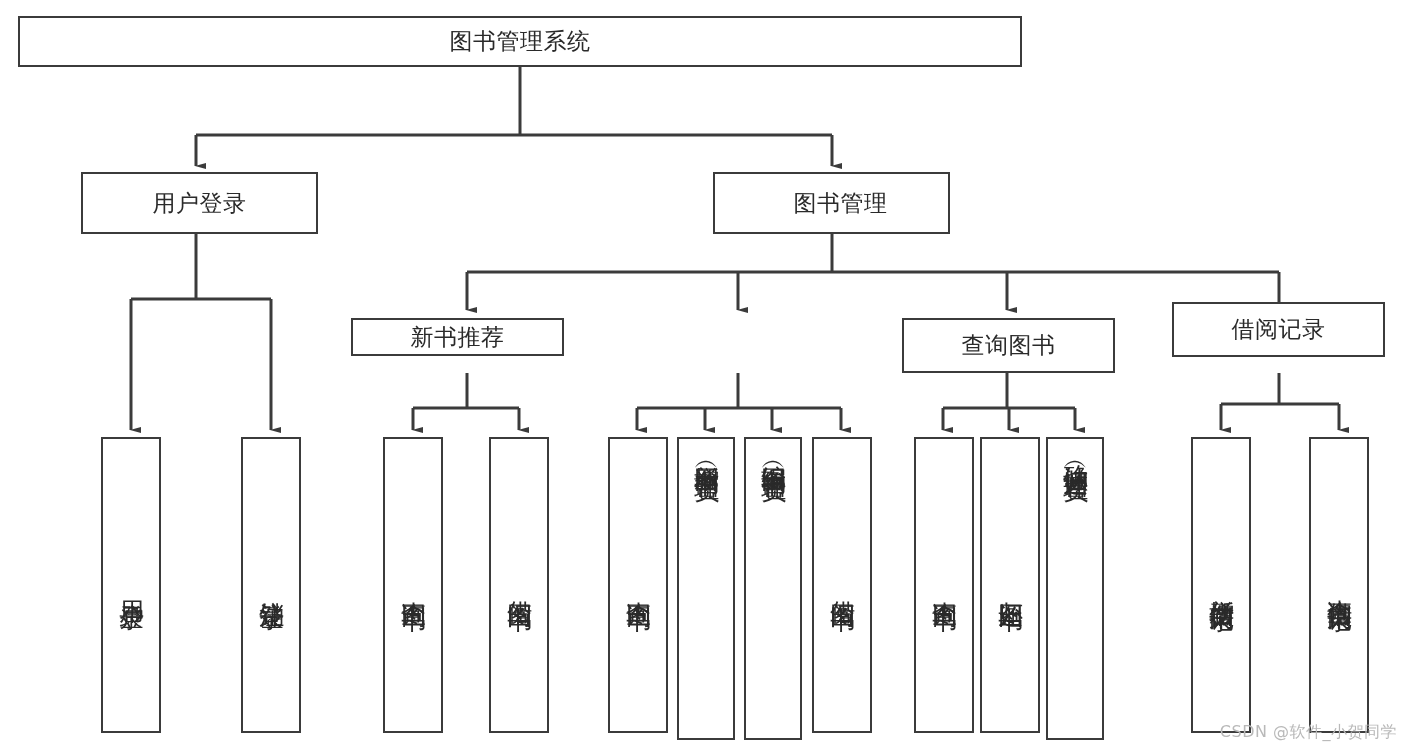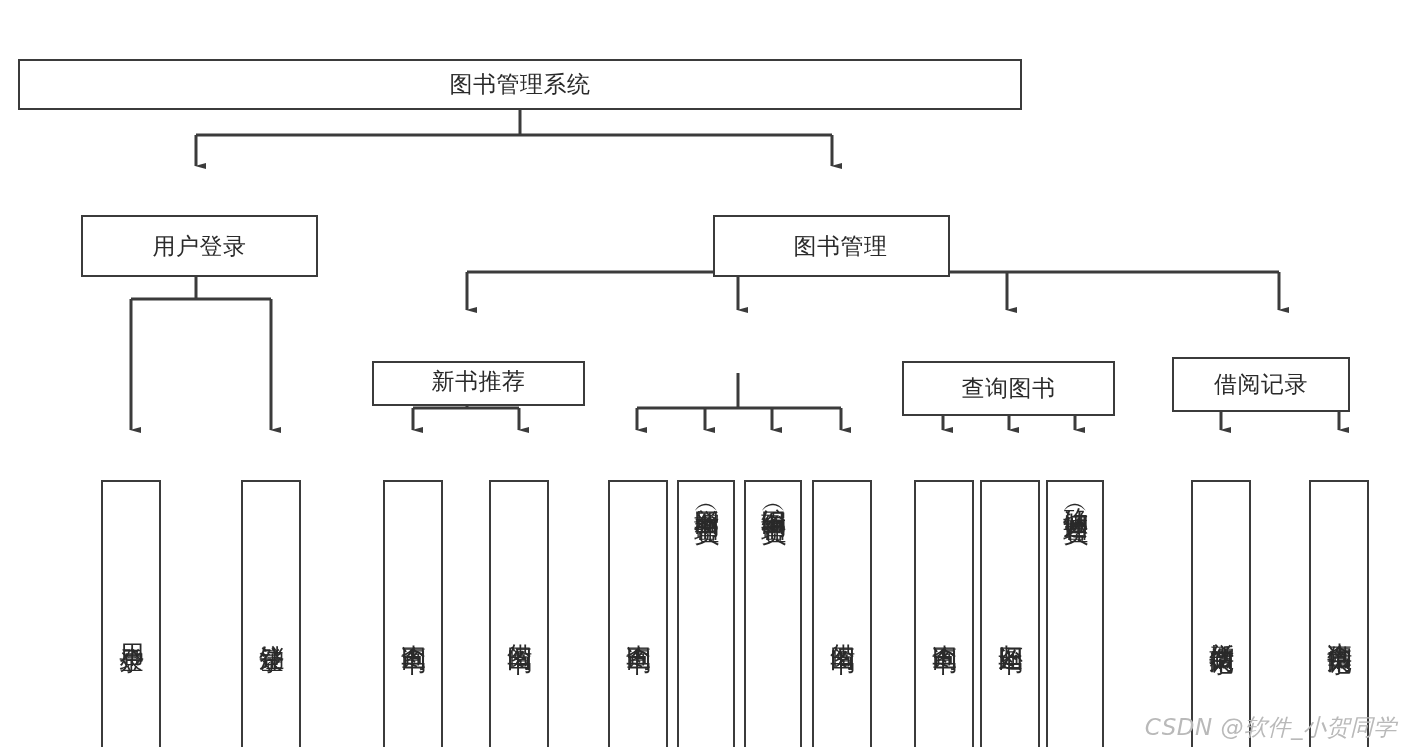--- a/index.html
+++ b/index.html
@@ -27,21 +27,20 @@
   }
   .node {
     position: absolute;
     box-sizing: border-box;
     background: #ffffff;
     border: 2px solid #3b3b3b;
     display: flex;
     align-items: center;
     justify-content: center;
     color: #2a2a2a;
-    margin-top: 43px;
   }
   .node-label {
     display: block;
     text-align: center;
     line-height: 1.15;
     color: #2a2a2a;
   }
   .node.horiz .node-label {
     writing-mode: horizontal-tb;
     font-size: 23px;
@@ -60,26 +59,25 @@
     white-space: nowrap;
   }
   .node.vert.center-v {
     align-items: center;
     padding-top: 0;
   }
   #watermark {
     position: absolute;
     right: 8px;
     bottom: 4px;
-    font-size: 23px;
+    font-size: 16px;
     color: #b9b9b9;
     letter-spacing: 0.5px;
     white-space: nowrap;
     pointer-events: none;
-    font-style: italic;
   }
 </style>
 </head>
 <body>
 
 <div id="diagram-root">
 
   <svg id="edge-layer" viewBox="0 0 1405 747" xmlns="http://www.w3.org/2000/svg">
     <defs>
       <marker id="arrowhead" markerWidth="10" markerHeight="12" refX="3" refY="10" orient="auto" markerUnits="userSpaceOnUse">
@@ -135,27 +133,27 @@
     <span class="node-label">图书管理系统</span>
   </div>
 
   <div class="node horiz" style="left:81px; top:172px; width:237px; height:62px;">
     <span class="node-label">用户登录</span>
   </div>
   <div class="node horiz" style="left:713px; top:172px; width:237px; height:62px;padding-left:18px;">
     <span class="node-label">图书管理</span>
   </div>
 
-  <div class="node horiz" style="left:372px; top:318px; width:213px; height:45px;font-family:Liberation Mono, monospace;">
+  <div class="node horiz" style="left:351px; top:318px; width:213px; height:38px;">
     <span class="node-label">新书推荐</span>
   </div>
   <div class="node horiz" style="left:902px; top:318px; width:213px; height:55px;">
     <span class="node-label">查询图书</span>
   </div>
-  <div class="node horiz" style="left:1172px; top:314px; width:178px; height:55px;">
+  <div class="node horiz" style="left:1172px; top:302px; width:213px; height:55px;">
     <span class="node-label">借阅记录</span>
   </div>
 
   <div class="node vert center-v" style="left:101px; top:437px; width:60px; height:296px;">
     <span class="node-label">用户登录</span>
   </div>
   <div class="node vert center-v" style="left:241px; top:437px; width:60px; height:296px;">
     <span class="node-label">注销登录</span>
   </div>
 

